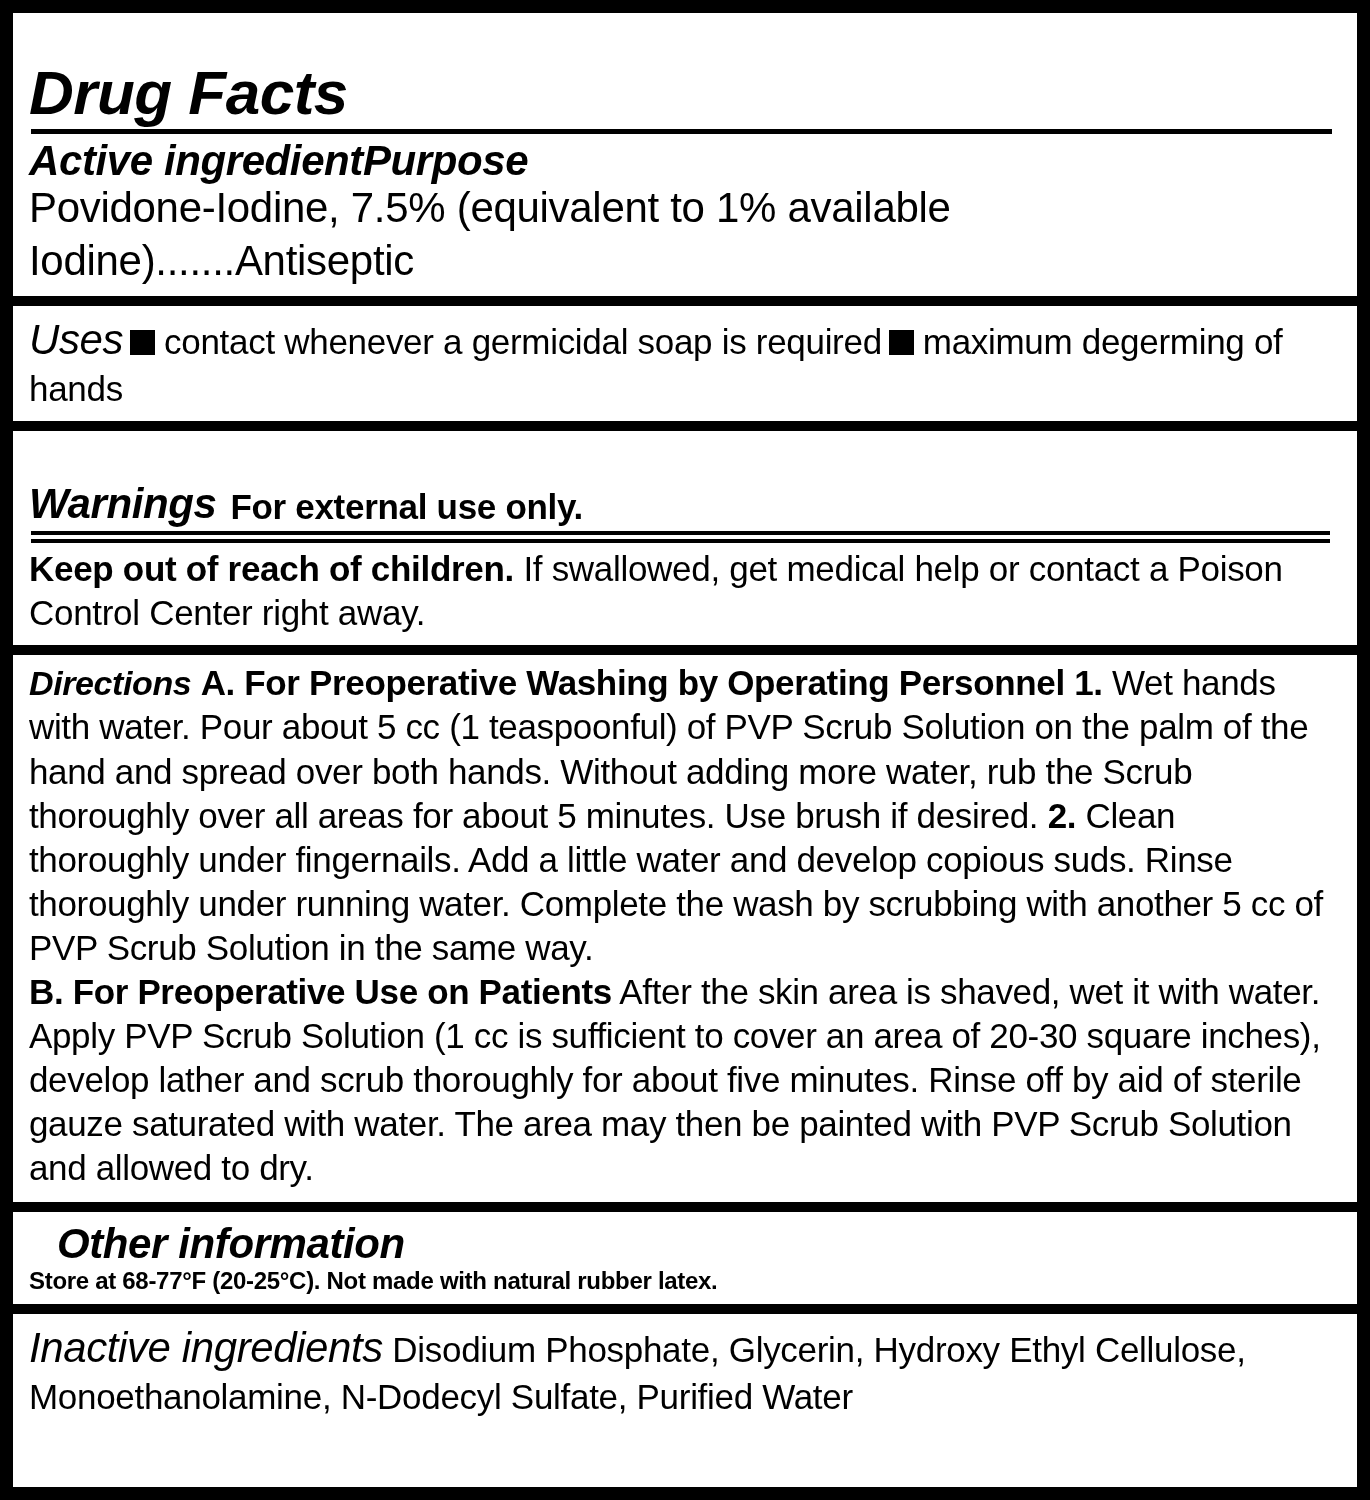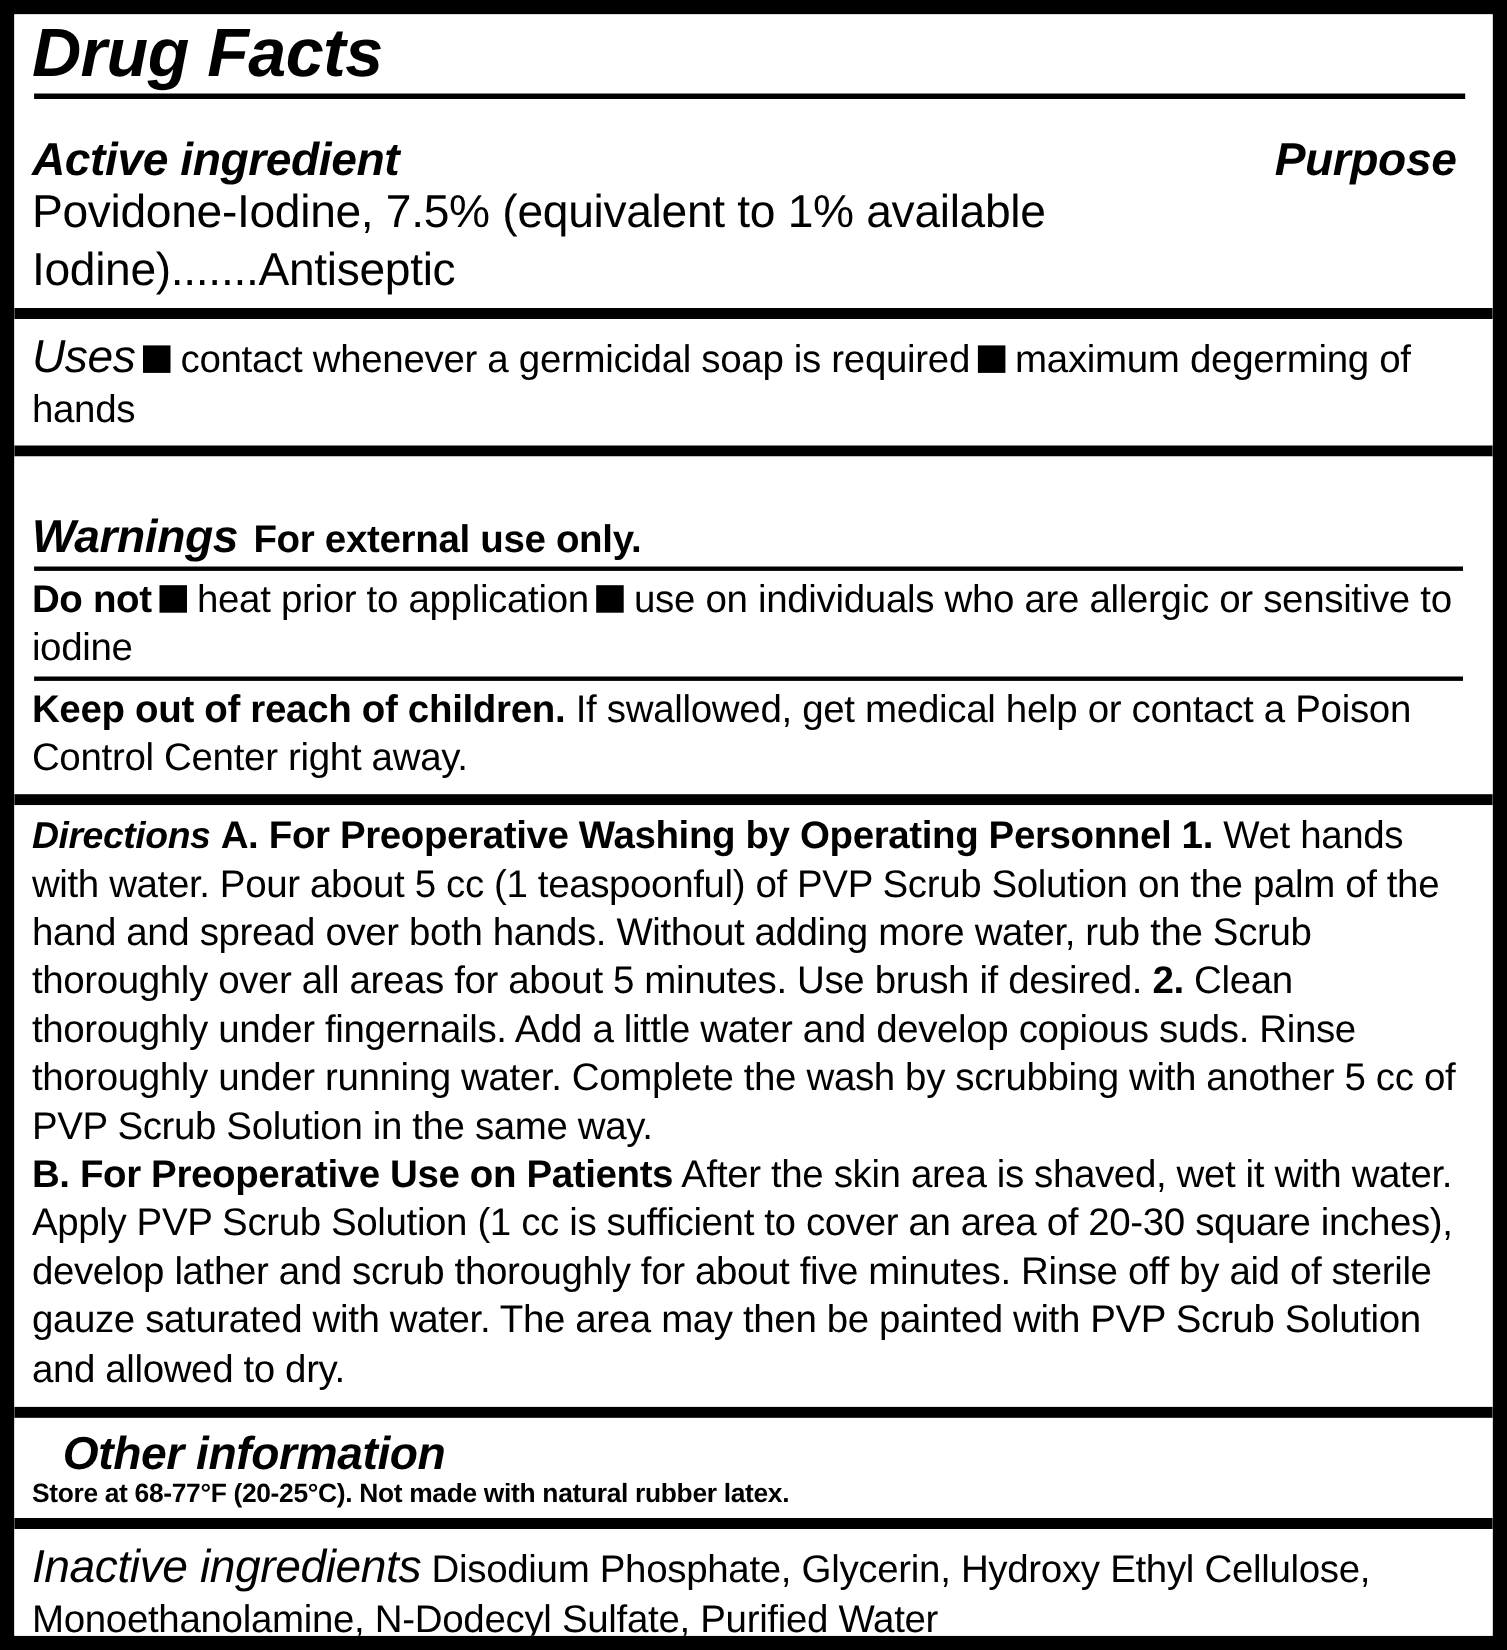--- a/index.html
+++ b/index.html
@@ -76,24 +76,22 @@
     letter-spacing: -0.3px;
   }
 
   .bold-txt {
     font-weight: bold;
   }
 
   
   .ai-head {
     display: flex;
-    justify-content: space-between;
     align-items: baseline;
     padding-right: 18px;
-    margin-top: 28px;
   }
   .ai-line {
     margin-top: -2px;
   }
 
   
   .flow {
     font-size: 35px;
     line-height: 1.26;
     letter-spacing: -0.3px;
@@ -109,21 +107,21 @@
   .sq {
     display: inline-block;
     width: 25px;
     height: 25px;
     background: #000000;
     vertical-align: -1px;
     margin: 0 9px 0 7px;
   }
 
   
-  .p-title   { padding-top: 1px; padding-bottom: 0px; }
+  .p-title   { padding-top: 1px; padding-bottom: 0px; margin-top: 44px; }
   .p-active  { padding-top: 4px; padding-bottom: 8px; }
   .p-uses    { padding-top: 8px; padding-bottom: 10px; }
   .p-warn    { padding-top: 6px; padding-bottom: 10px; }
   .p-dir     { padding-top: 6px; padding-bottom: 12px; }
   .p-other   { padding-top: 8px; padding-bottom: 8px; }
   .p-inact   { padding-top: 8px; padding-bottom: 10px; }
 
   .warn-head {
     display: flex;
     align-items: flex-end;
@@ -194,21 +192,20 @@
   <div class="bar"></div>
 
   <div class="panel p-warn">
     <div class="warn-head">
       <span class="hd-italic">Warnings</span>
       <span class="warn-sub">For external use only.</span>
     </div>
 
     <div class="rule"></div>
 
-    <div class="flow"><span class="bold-txt">Do not</span><span class="sq"></span><span>heat prior to application</span><span class="sq"></span><span>use on individuals who are allergic or sensitive to iodine</span></div>
 
     <div class="rule"></div>
 
     <div class="flow"><span class="bold-txt">Keep out of reach of children.</span><span>&nbsp;</span><span>If swallowed, get medical help or contact a Poison Control Center right away.</span></div>
   </div>
 
   <div class="bar"></div>
 
   <div class="panel p-dir">
     <div class="dir-body dir-para"><span class="hd-inline">Directions</span><span>&nbsp;</span><span class="bold-txt">A. For Preoperative Washing by Operating Personnel 1.</span><span> Wet hands with water. Pour about 5 cc (1 teaspoonful) of PVP Scrub Solution on the palm of the hand and spread over both hands. Without adding more water, rub the Scrub thoroughly over all areas for about 5 minutes. Use brush if desired. </span><span class="bold-txt">2.</span><span> Clean thoroughly under fingernails. Add a little water and develop copious suds. Rinse thoroughly under running water. Complete the wash by scrubbing with another 5 cc of PVP Scrub Solution in the same way.</span></div>

